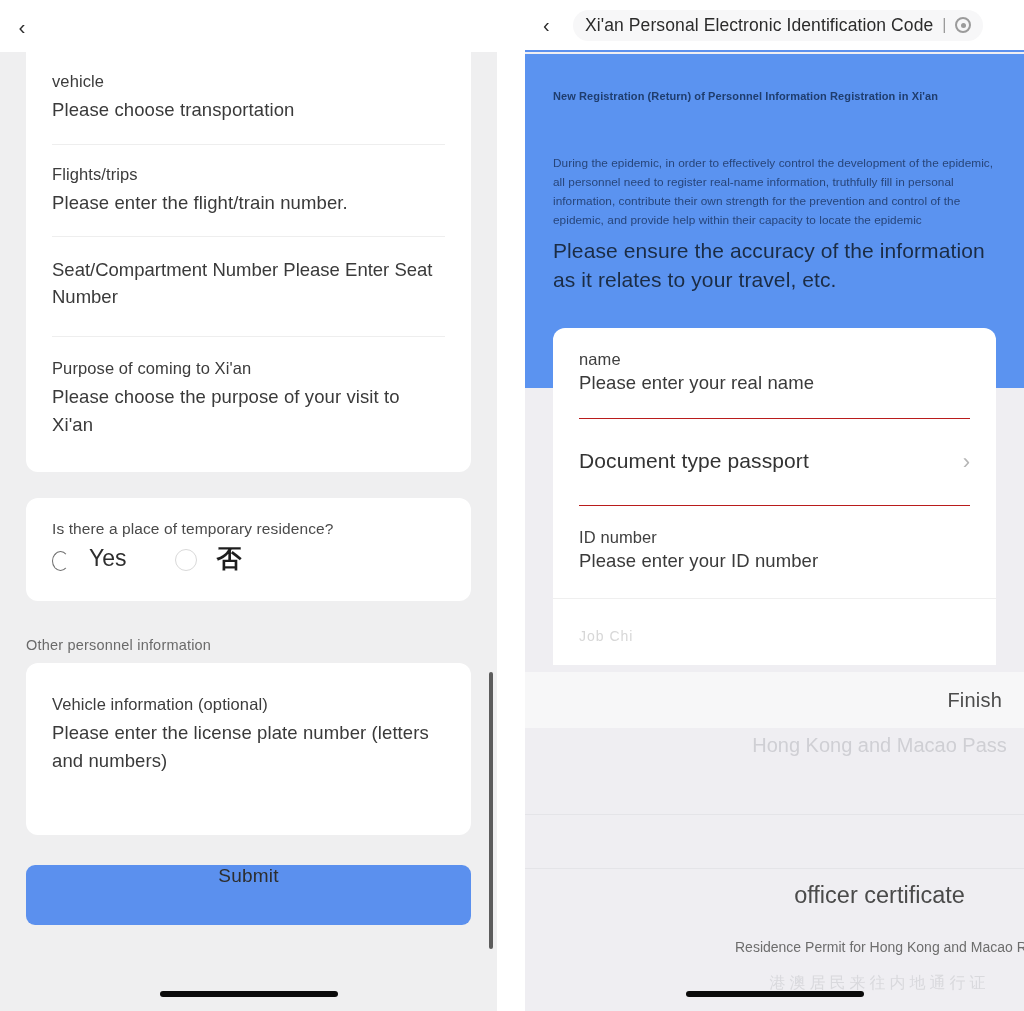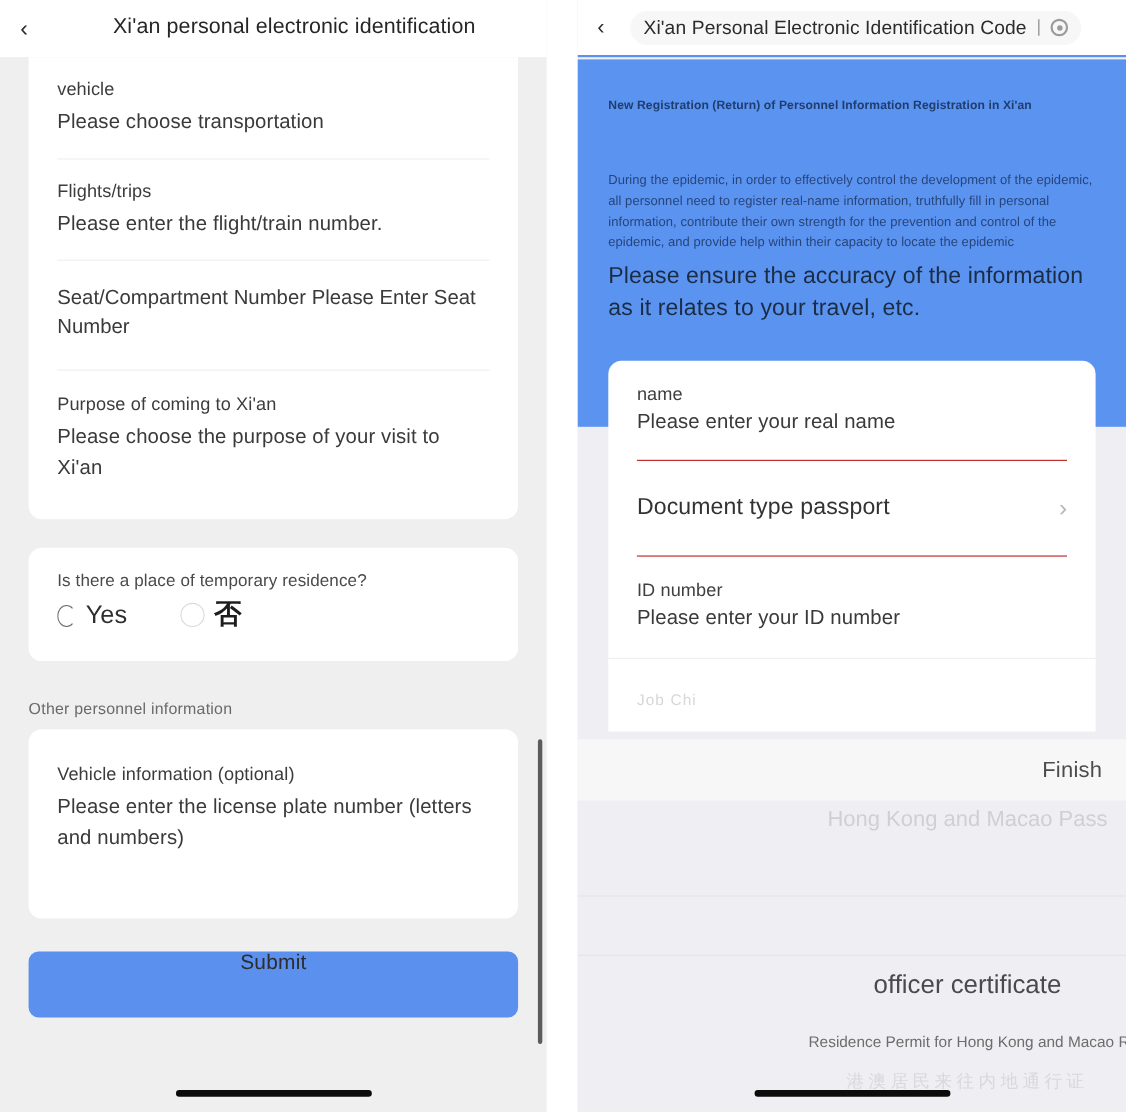--- a/index.html
+++ b/index.html
@@ -55,21 +55,21 @@
     letter-spacing:.1px;
   }
   .f-two-line { font-size: 18.5px; color:#3a3a3a; line-height:1.42; }
 
   .seg-gap { height: 26px; }
 
   
   .radio-card { padding: 22px 26px 30px 26px; }
   .radio-q { font-size: 15.5px; color:#4a4a4a; letter-spacing:.1px; }
   .radio-row { display:flex; align-items:center; margin-top: 8px; gap: 4px; }
-  .radio-item { display:flex; align-items:center; gap: 9px; margin-right: 44px; }
+  .radio-item { display:flex; align-items:flex-end; gap: 20px; margin-right: 44px; }
   .radio-dot {
     width: 22px; height: 22px; border-radius: 50%;
     border: 1.6px solid #d9d9d9; background:#fff; flex:none;
   }
   .radio-dot.partial {
     border-color:#6d6d6d; border-right-color: transparent; border-top-color:#6d6d6d;
     width:17px;height:20px;border-radius:50%;
     transform: translateY(1px);
   }
   .radio-txt { font-size: 23px; color:#2e2e2e; line-height:1; }
@@ -201,21 +201,20 @@
 </style>
 </head>
 <body>
 
 <div class="stage">
 
   <div class="phone-left">
 
     <div class="nav-left">
       <div class="nav-back">‹</div>
-      <div class="nav-title-left">Xi'an personal electronic identification</div>
     </div>
 
     <div class="left-body">
 
       <div class="card clip-top" style="padding-bottom:4px;">
         <div class="field">
           <div class="field-inner">
             <div class="f-label">vehicle</div>
             <div class="f-ph">Please choose transportation</div>
           </div>

